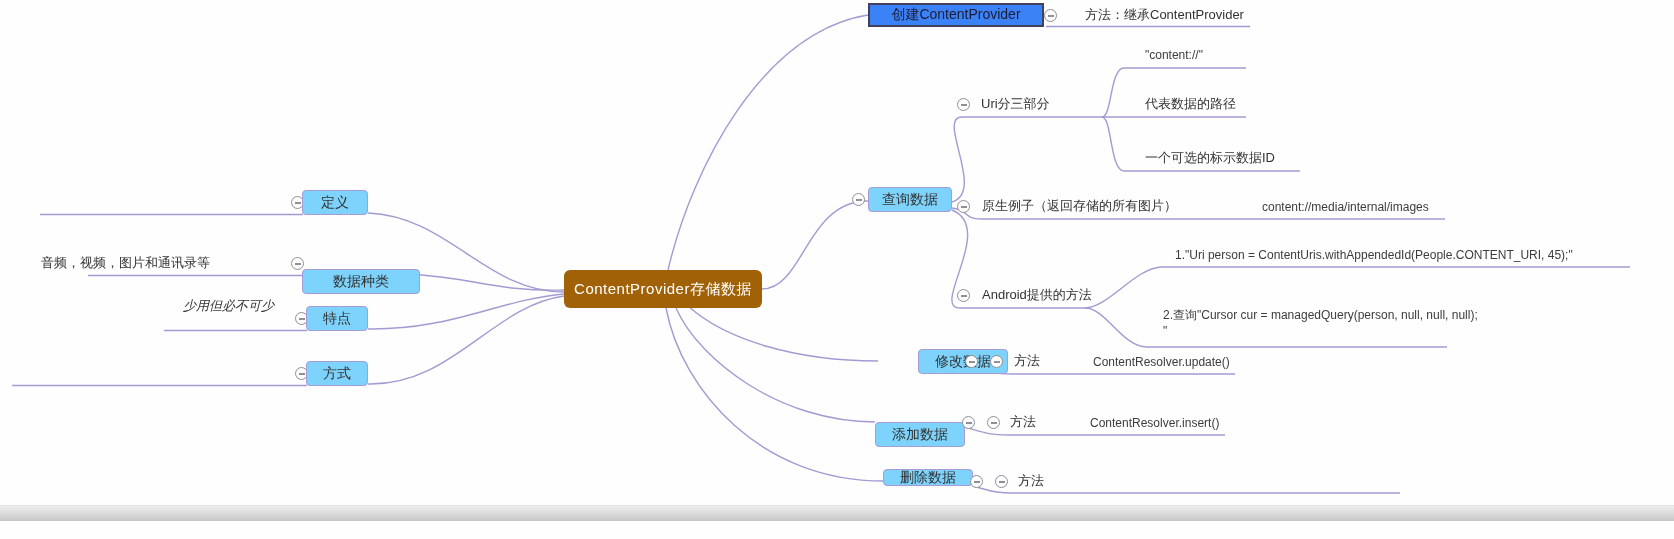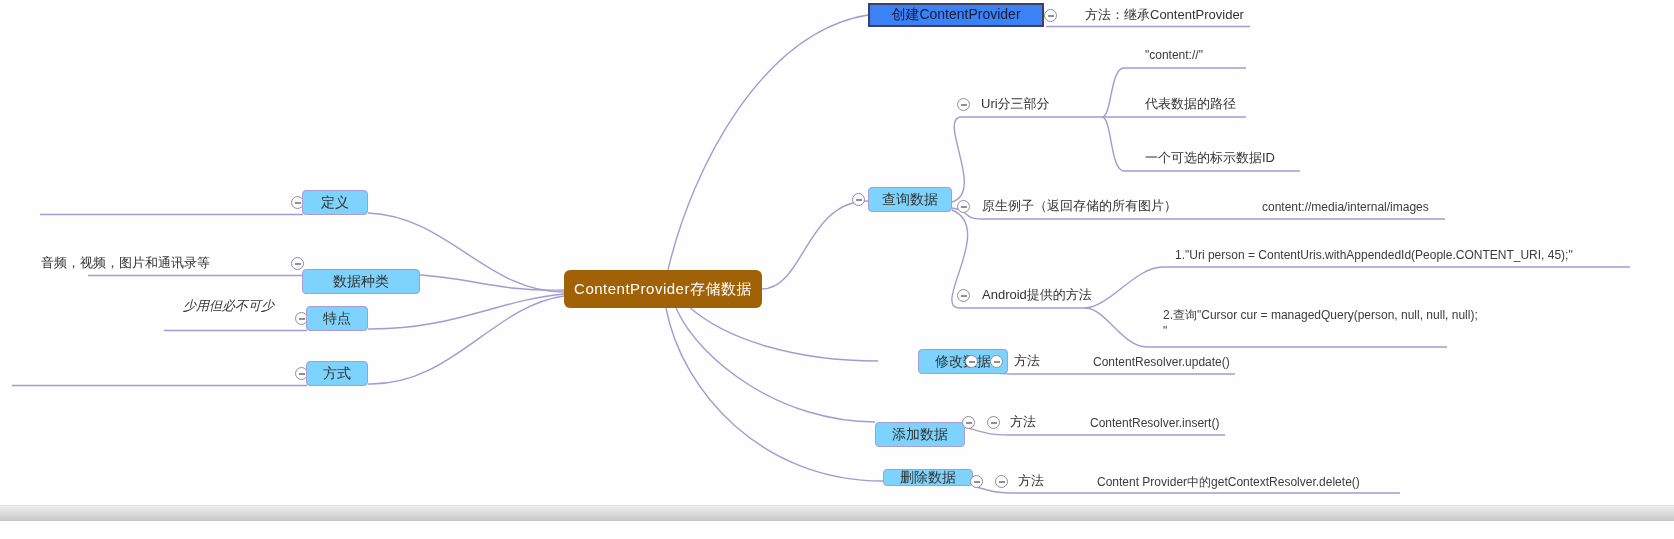--- a/index.html
+++ b/index.html
@@ -114,16 +114,15 @@
   <div class="box" style="left:875px;top:410px;width:90px;height:25px;margin-top:12px;">添加数据</div>
   <div class="minus" style="left:962px;top:416px;"></div>
   <div class="minus" style="left:987px;top:416px;"></div>
   <div class="leaf" style="left:1010px;top:413px;">方法</div>
   <div class="leaf code" style="left:1090px;top:415px;">ContentResolver.insert()</div>
 
   <div class="box" style="left:883px;top:469px;width:90px;height:17px;text-align:center;">删除数据</div>
   <div class="minus" style="left:970px;top:475px;"></div>
   <div class="minus" style="left:995px;top:475px;"></div>
   <div class="leaf" style="left:1018px;top:472px;">方法</div>
-  <div class="leaf code" style="left:1097px;top:474px;">Content Provider中的getContextResolver.delete()</div>
 
   <div class="hscrollbar"></div>
 </div>
 
 </body></html>

